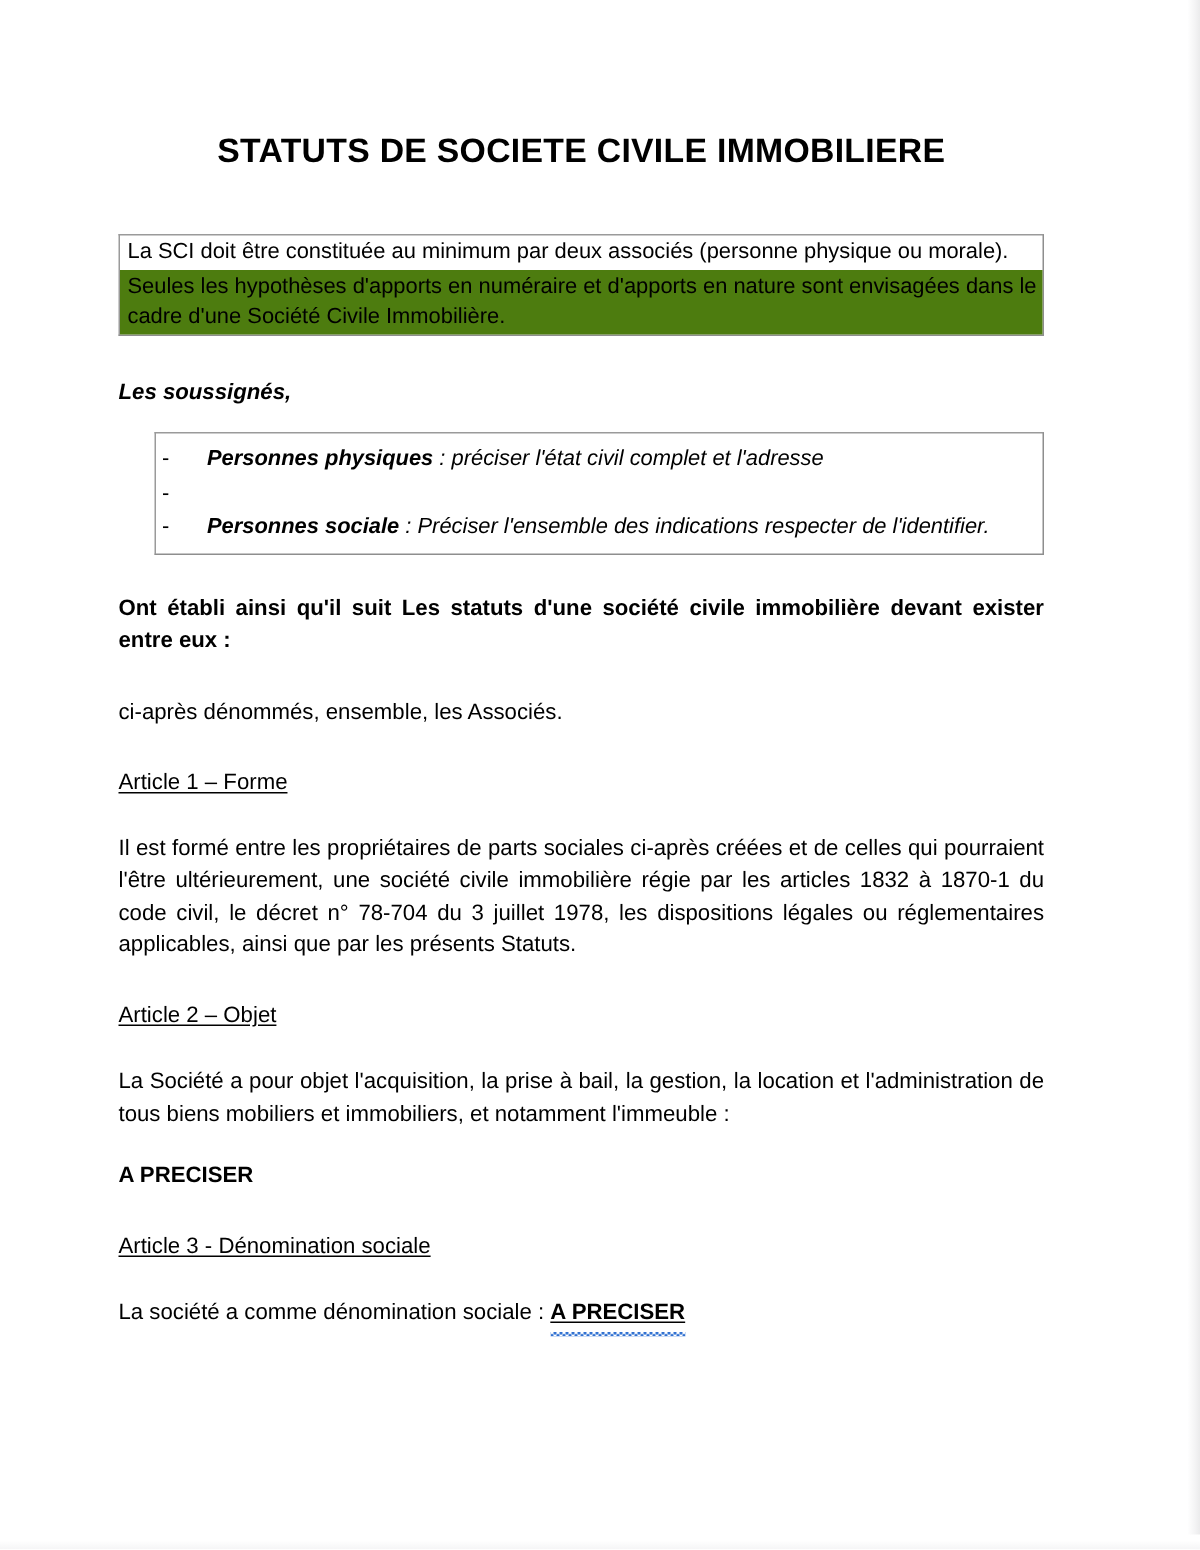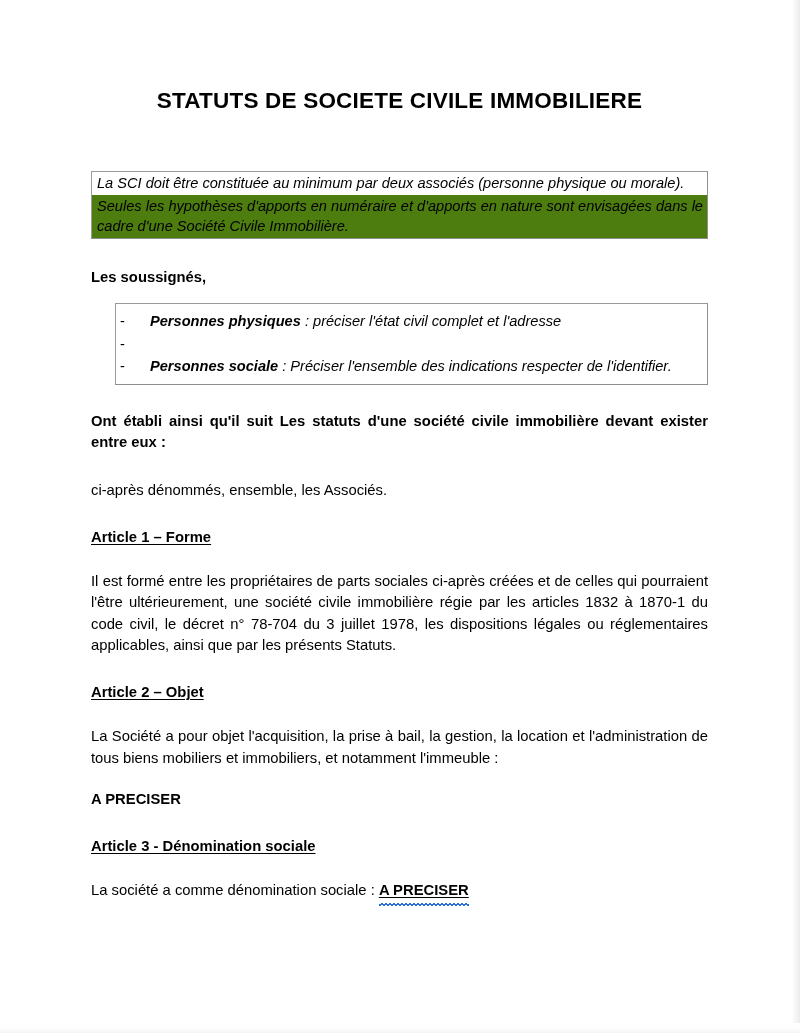--- a/index.html
+++ b/index.html
@@ -33,61 +33,61 @@
     position: absolute;
     left: 0;
     bottom: 0;
     width: 800px;
     height: 10px;
     background: linear-gradient(to bottom, #ffffff 0%, #ffffff 40%, #f5f5f6 100%);
     pointer-events: none;
   }
   .content {
     position: absolute;
-    left: 91px;
+    left: 79px;
     top: 0;
     width: 617px;
   }
 
   .doc-title {
     text-align: center;
     font-size: 22.5px;
     font-weight: bold;
     letter-spacing: 0.2px;
     margin: 0;
     padding-top: 88px;
     line-height: 1.15;
   }
 
   
   .callout {
-    margin-top: 57px;
+    margin-top: 42px;
     border: 1px solid #9a9a9a;
     border-right-color: #8e8e8e;
     border-bottom-color: #8e8e8e;
     width: 617px;
     box-sizing: border-box;
-    font-style: italic;
     font-size: 14.6px;
     line-height: 1.42;
   }
   .callout p {
     margin: 0;
     padding: 1px 4px 1px 5px;
     text-align: justify;
     text-align-last: left;
   }
   .callout .shaded {
     background: #4d7c0f;
   }
 
   
   .soussignes {
     margin-top: 30px;
     font-weight: bold;
+    font-style: italic;
     font-size: 14.8px;
   }
 
   
   .list-box {
     margin-top: 18px;
     margin-left: 24px;
     width: 593px;
     box-sizing: border-box;
     border: 1px solid #9a9a9a;
@@ -127,21 +127,21 @@
     line-height: 1.44;
     text-align: justify;
     text-align-last: left;
   }
   .para.tight { margin-top: 20px; }
   .para.bold { font-weight: bold; }
 
   .article-head {
     margin-top: 28px;
     font-size: 14.8px;
-    font-weight: bold;
+    font-weight: normal;
     text-decoration: underline;
     text-underline-offset: 2px;
   }
   .article-head span { display: inline; }
 
   .precise-inline {
     font-weight: bold;
     text-decoration: underline;
     text-underline-offset: 2px;
   }

